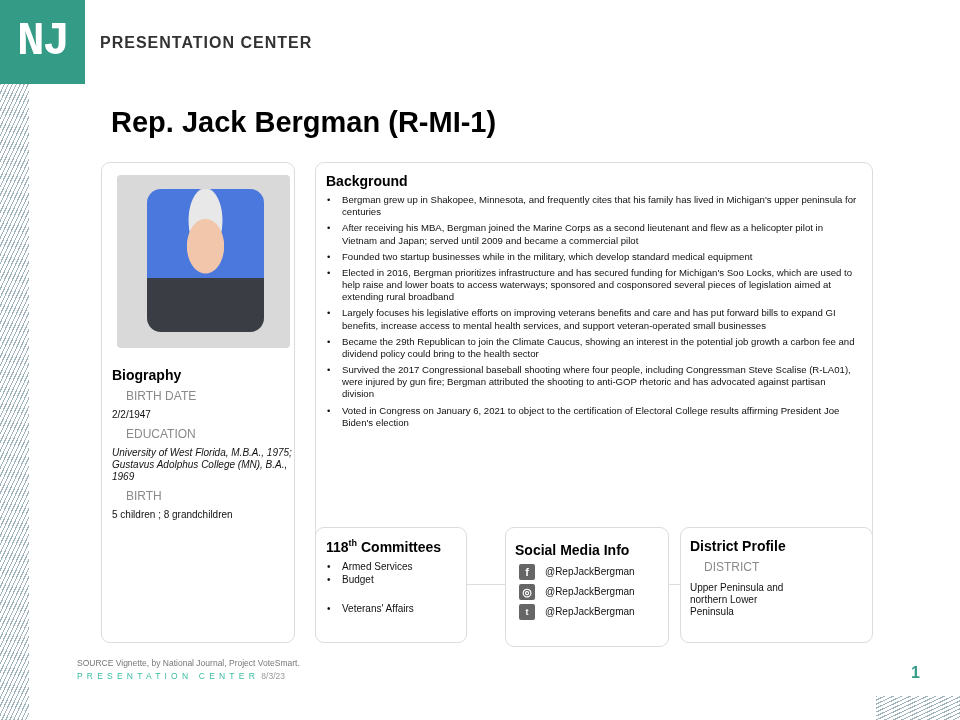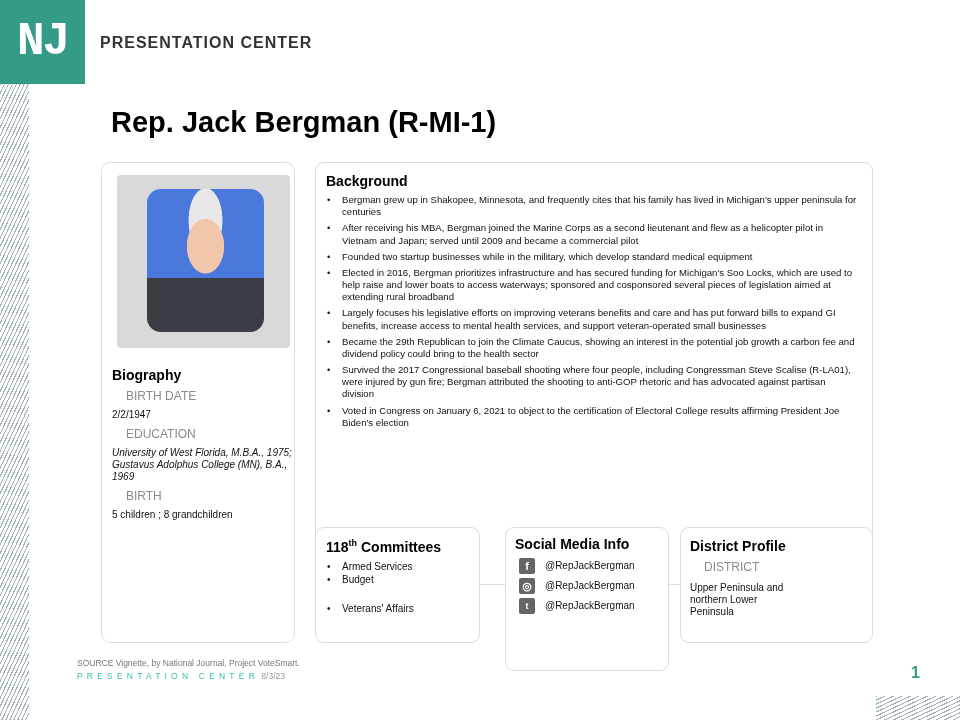--- a/index.html
+++ b/index.html
@@ -69,32 +69,32 @@
     <li>After receiving his MBA, Bergman joined the Marine Corps as a second lieutenant and flew as a helicopter pilot in Vietnam and Japan; served until 2009 and became a commercial pilot</li>
     <li>Founded two startup businesses while in the military, which develop standard medical equipment</li>
     <li>Elected in 2016, Bergman prioritizes infrastructure and has secured funding for Michigan's Soo Locks, which are used to help raise and lower boats to access waterways; sponsored and cosponsored several pieces of legislation aimed at extending rural broadband</li>
     <li>Largely focuses his legislative efforts on improving veterans benefits and care and has put forward bills to expand GI benefits, increase access to mental health services, and support veteran-operated small businesses</li>
     <li>Became the 29th Republican to join the Climate Caucus, showing an interest in the potential job growth a carbon fee and dividend policy could bring to the health sector</li>
     <li>Survived the 2017 Congressional baseball shooting where four people, including Congressman Steve Scalise (R-LA01), were injured by gun fire; Bergman attributed the shooting to anti-GOP rhetoric and has advocated against partisan division</li>
     <li>Voted in Congress on January 6, 2021 to object to the certification of Electoral College results affirming President Joe Biden's election</li>
   </ul>
 </div>
 
-<div class="card" style="left:315px;top:527px;width:165px;height:116px;padding:10px 10px;">
+<div class="card" style="left:315px;top:527px;width:152px;height:116px;padding:10px 10px;">
   <div class="h" style="margin-bottom:6px;">
     <span>118</span><sup style="font-size:9px;">th</sup><span> Committees</span>
   </div>
   <ul class="b">
     <li style="margin-bottom:1px;font-size:10px;">Armed Services</li>
     <li style="margin-bottom:16px;font-size:10px;">Budget</li>
     <li style="margin-bottom:5px;font-size:10px;">Veterans' Affairs</li>
   </ul>
 </div>
 
-<div class="card" style="left:505px;top:527px;width:164px;height:144px;padding:8px 9px;">
+<div class="card" style="left:505px;top:527px;width:164px;height:120px;padding:14px 9px;">
   <div class="h" style="margin-bottom:6px;">Social Media Info</div>
   <div style="padding-left:4px;">
     <div class="social-row">
       <span class="sicon">f</span>
       <span class="val">@RepJackBergman</span>
     </div>
     <div class="social-row">
       <span class="sicon">◎</span>
       <span class="val">@RepJackBergman</span>
     </div>

